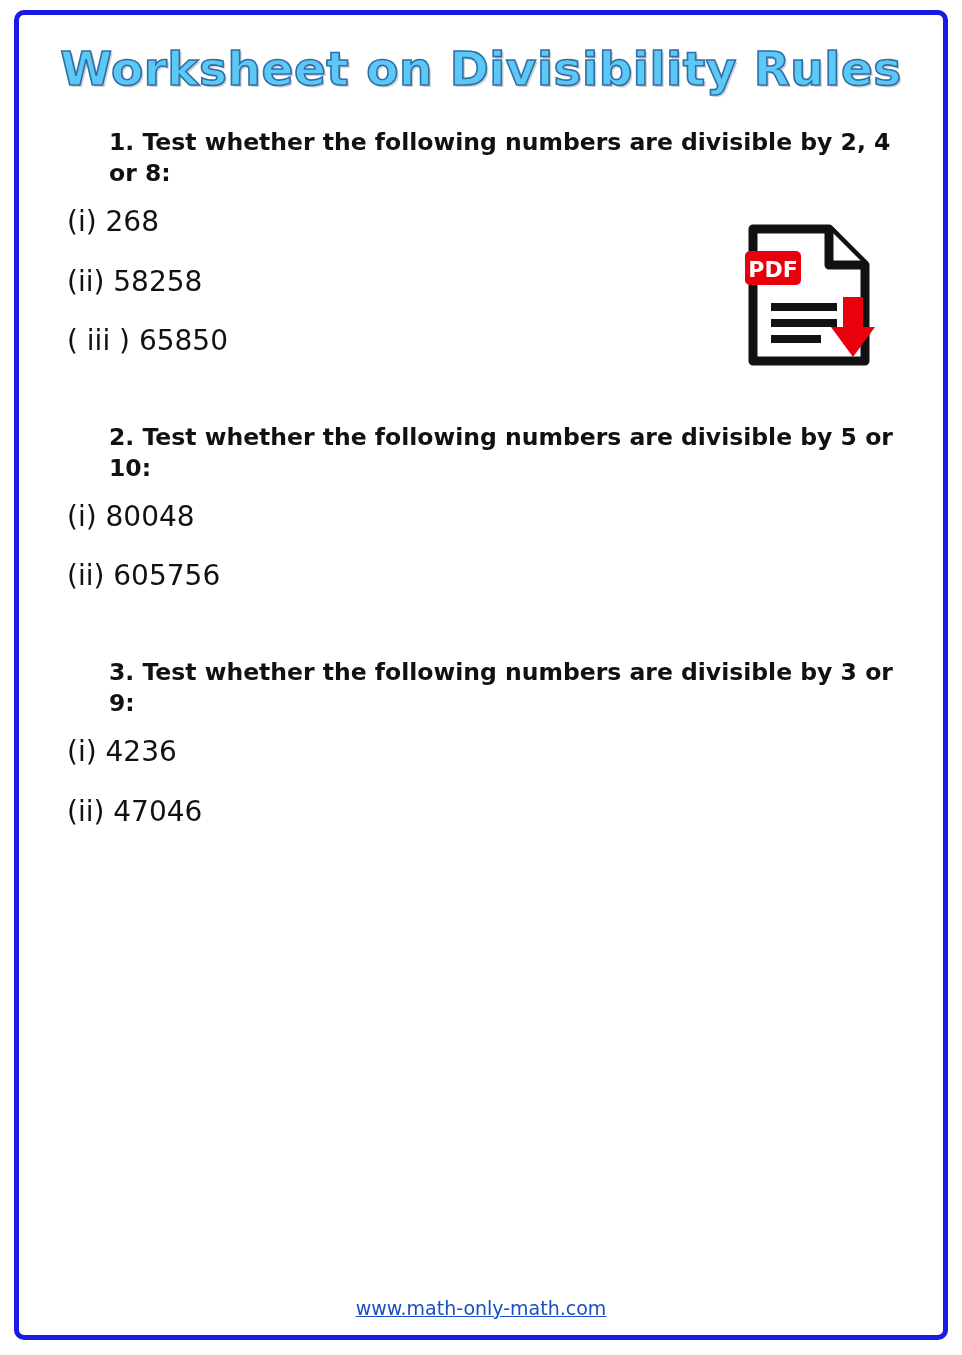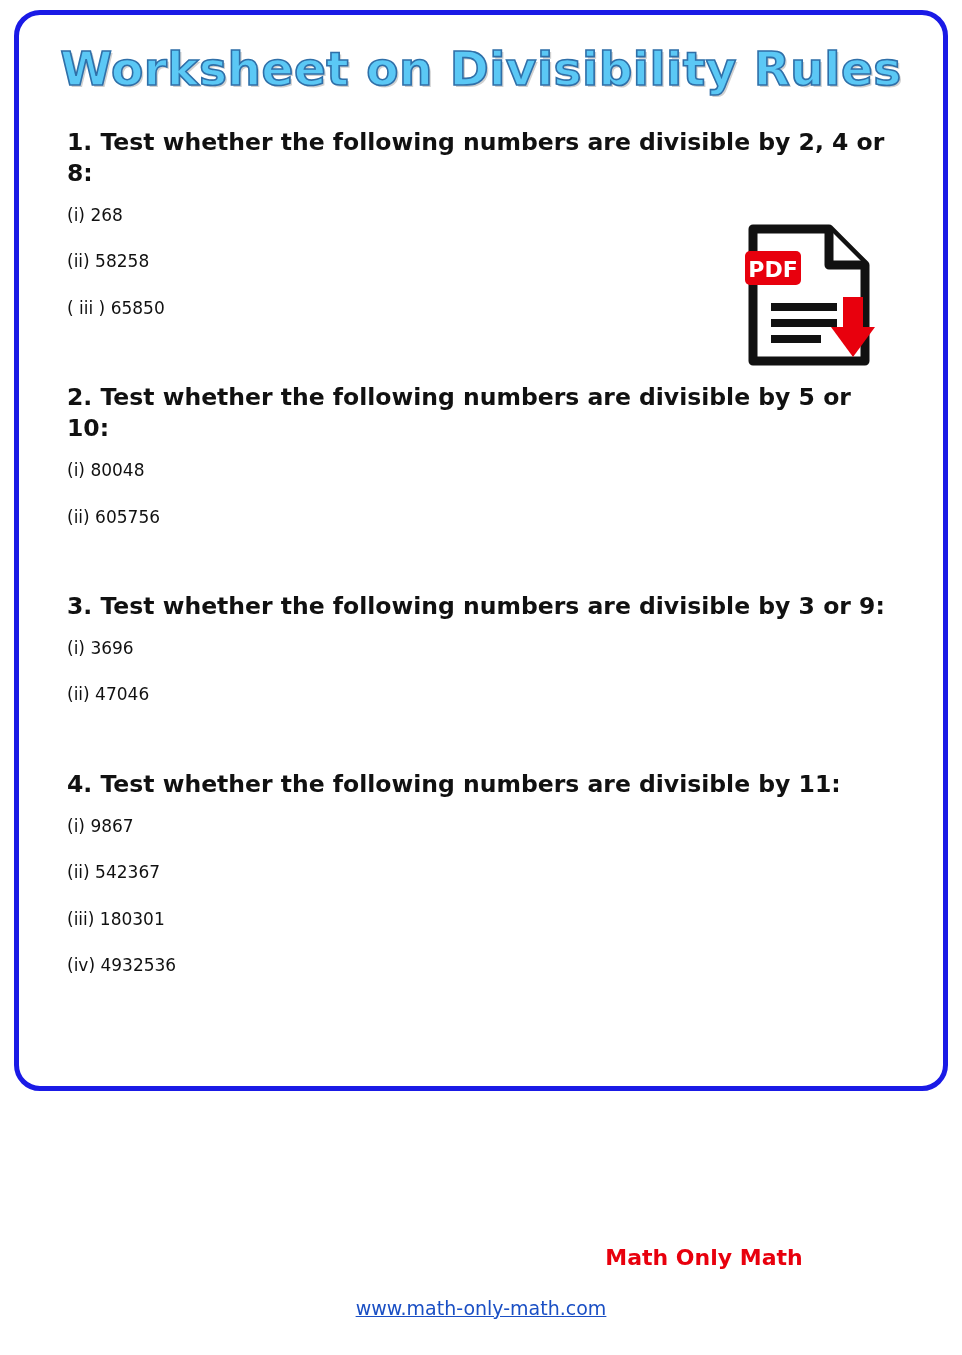--- a/index.html
+++ b/index.html
@@ -12,23 +12,23 @@
     height: 1355px;
     font-family: "DejaVu Sans", sans-serif;
     position: relative;
     overflow: hidden;
   }
   .page-frame {
     position: absolute;
     left: 14px;
     top: 10px;
     width: 934px;
-    height: 1081px;
+    height: 1330px;
     border: 5px solid #1a1ae6;
-    border-radius: 26px;
+    border-radius: 10px;
     box-sizing: border-box;
     background: #ffffff;
   }
   .worksheet-title {
     position: absolute;
     left: 0;
     right: 0;
     top: 26px;
     text-align: center;
     font-family: "DejaVu Sans", sans-serif;
@@ -48,23 +48,24 @@
   .q-block {
     margin-bottom: 34px;
   }
   .q-heading {
     font-size: 23.5px;
     font-weight: bold;
     color: #111111;
     line-height: 1.32;
     max-width: 820px;
     margin-bottom: 16px;
+    margin-left: 42px;
   }
   .q-item {
-    font-size: 17px;
+    font-size: 28px;
     color: #111111;
     line-height: 1.2;
     margin: 0 0 26px 0;
   }
   .q-item:last-child { margin-bottom: 0; margin-top: 9px; }
 
   
   .pdf-icon {
     position: absolute;
     left: 722px;
@@ -119,33 +120,26 @@
     <div class="q-block">
       <div class="q-heading">2. Test whether the following numbers are divisible by 5 or 10:</div>
       <div class="q-item">(i) 80048</div>
       <div class="q-item">(ii) 605756</div>
     </div>
 
     <div class="spacer-1"></div>
 
     <div class="q-block">
       <div class="q-heading">3. Test whether the following numbers are divisible by 3 or 9:</div>
-      <div class="q-item">(i) 3696</div>
+      <div class="q-item">(i) 4236</div>
       <div class="q-item">(ii) 47046</div>
     </div>
 
     <div class="spacer-1"></div>
 
-    <div class="q-block">
-      <div class="q-heading">4. Test whether the following numbers are divisible by 11:</div>
-      <div class="q-item">(i) 9867</div>
-      <div class="q-item">(ii) 542367</div>
-      <div class="q-item">(iii) 180301</div>
-      <div class="q-item">(iv) 4932536</div>
-    </div>
 
   </div>
 
   <div class="pdf-icon">
     <svg width="150" height="145" viewBox="0 0 150 145" xmlns="http://www.w3.org/2000/svg">
 
       <path d="M12 6 H88 L124 42 V138 H12 Z" fill="#ffffff" stroke="#111111" stroke-width="9" stroke-linejoin="round"></path>
       <path d="M88 6 L88 42 L124 42" fill="#ffffff" stroke="#111111" stroke-width="9" stroke-linejoin="round"></path>
 
       <rect x="4" y="28" width="56" height="34" rx="5" fill="#e8000d"></rect>
@@ -153,16 +147,15 @@
 
       <rect x="30" y="80" width="66" height="8" fill="#111111"></rect>
       <rect x="30" y="96" width="66" height="8" fill="#111111"></rect>
       <rect x="30" y="112" width="50" height="8" fill="#111111"></rect>
 
       <rect x="102" y="74" width="20" height="34" fill="#e8000d"></rect>
       <path d="M90 104 L134 104 L112 134 Z" fill="#e8000d"></path>
     </svg>
   </div>
 
-  <div class="brand">Math Only Math</div>
   <div class="site-url">www.math-only-math.com</div>
 
 </div>
 
 </body></html>

